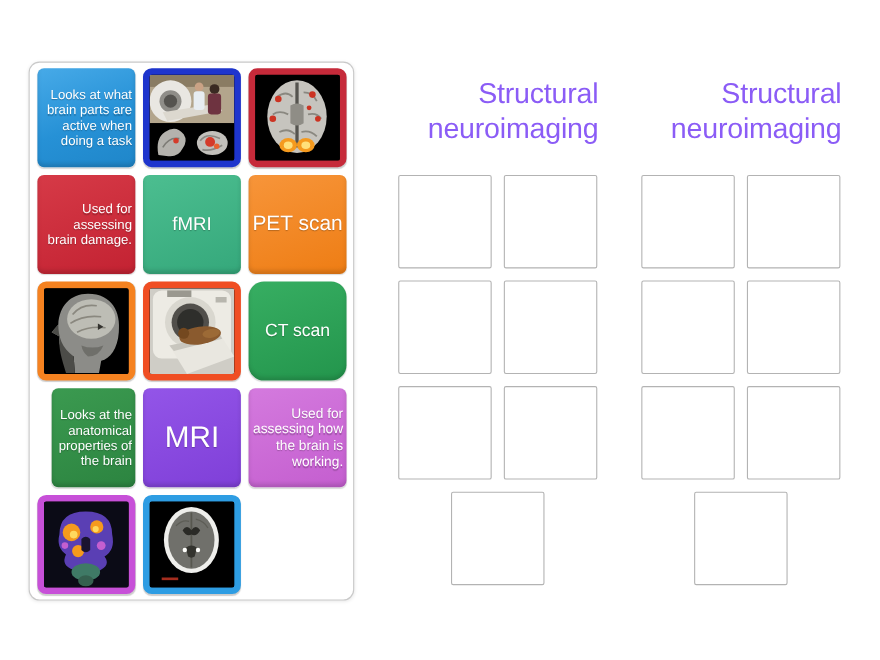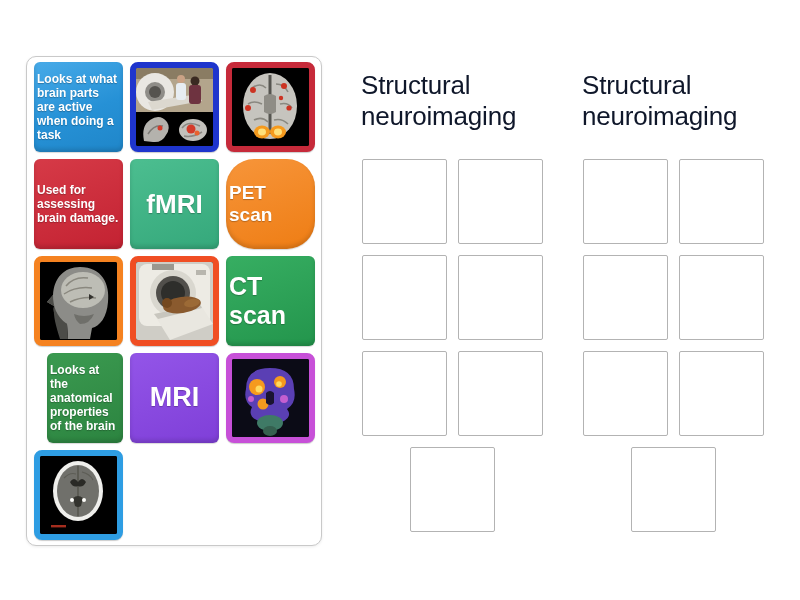--- a/index.html
+++ b/index.html
@@ -12,50 +12,50 @@
     position:absolute;left:26px;top:56px;width:296px;height:490px;
     background:#fff;border:1px solid #c9c9c9;border-radius:10px;
     box-shadow:0 1px 3px rgba(0,0,0,.08);box-sizing:border-box;
   }
   .tile-grid{
     position:absolute;left:7px;top:5px;
     display:grid;grid-template-columns:repeat(3,89px);grid-auto-rows:90px;gap:7px;
   }
   .tile{
     border-radius:6px;display:flex;align-items:center;justify-content:center;
-    text-align:left;color:#fff;font-weight:bold;box-sizing:border-box;
+    text-align:right;color:#fff;font-weight:normal;box-sizing:border-box;
     padding:3px;line-height:1.18;cursor:grab;
     box-shadow:inset 0 -3px 4px rgba(0,0,0,.14), 0 1px 1px rgba(0,0,0,.15);
     text-shadow:0 1px 1px rgba(0,0,0,.25);
   }
   .t-blue   {background:linear-gradient(160deg,#47aae8,#2691d6 55%,#1f86c9);font-size:12px;}
   .t-crimson{background:linear-gradient(160deg,#d63a47,#c32232);font-size:12px;}
-  .t-teal   {background:linear-gradient(160deg,#4cbe90,#35a87b);font-size:26px;}
-  .t-orange {background:linear-gradient(160deg,#f7953a,#ee7d14);font-size:19px;border-radius:28px;}
-  .t-green  {background:linear-gradient(160deg,#37ae62,#23954c);font-size:25px;}
+  .t-teal   {background:linear-gradient(160deg,#4cbe90,#35a87b);font-size:17px;}
+  .t-orange {background:linear-gradient(160deg,#f7953a,#ee7d14);font-size:19px;}
+  .t-green  {background:linear-gradient(160deg,#37ae62,#23954c);font-size:16px;border-radius:14px;}
   .t-forest {background:linear-gradient(160deg,#3b9a50,#2c8440);font-size:12px;margin-left:13px;}
   .t-purple {background:linear-gradient(160deg,#9355e8,#7f3fd8);font-size:27px;}
   .t-orchid {background:linear-gradient(160deg,#d47ade,#c45ecf);font-size:12.5px;}
   .tile-img{
     border-radius:8px;box-sizing:border-box;overflow:hidden;background:#000;
     cursor:grab;box-shadow:0 1px 1px rgba(0,0,0,.2);
   }
   .tile-img svg{display:block;width:100%;height:100%;}
   .b-royal  {border:6px solid #1e35cd;}
   .b-crimson{border:6px solid #c62a3a;}
   .b-orange {border:6px solid #f58220;}
   .b-redor  {border:6px solid #f04e23;}
   .b-magenta{border:6px solid #c750d8;}
   .b-blue   {border:6px solid #2e9de3;}
   
   .group{position:absolute;top:70px;width:183px;}
   .group-structural{left:361px;}
   .group-functional{left:582px;}
   .group-header{
-    font-size:26px;line-height:31px;color:#0f172a;text-align:left;
+    font-size:26px;line-height:31px;color:#8b5cf6;text-align:right;
     font-weight:400;letter-spacing:-0.2px;
   }
   .slots{
     margin-top:27px;display:flex;flex-wrap:wrap;gap:11px;justify-content:center;
   }
   .slot{
     width:85px;height:85px;box-sizing:border-box;background:#fff;
     border:1px solid #b3b3b3;border-radius:2px;
   }
 </style>
@@ -143,20 +143,21 @@
         <ellipse cx="56" cy="41" rx="8" ry="4" fill="#9c6a36" transform="rotate(-10 56 41)"></ellipse>
       </svg>
     </div>
 
     <div class="tile t-green">CT scan</div>
 
     <div class="tile t-forest">Looks at the anatomical properties of the brain</div>
 
     <div class="tile t-purple">MRI</div>
 
+    <div class="tile t-orchid">Used for assessing how the brain is working.</div>
 
     <div class="tile-img b-magenta">
       <svg viewBox="0 0 77 78" preserveAspectRatio="none">
         <rect width="77" height="78" fill="#0b0b16"></rect>
         <path d="M14 30 Q14 9 38 9 Q62 9 62 30 Q65 44 55 50 Q61 58 50 63 Q40 69 27 62 Q15 58 20 48 Q11 42 14 30 Z" fill="#5a3fb4"></path>
         <circle cx="25" cy="28" r="8" fill="#f59a1e"></circle>
         <circle cx="48" cy="23" r="6" fill="#f59a1e"></circle>
         <circle cx="31" cy="45" r="5.5" fill="#f59a1e"></circle>
         <circle cx="27" cy="30" r="3.5" fill="#ffd95e"></circle>
         <circle cx="47" cy="25" r="2.8" fill="#ffd95e"></circle>

